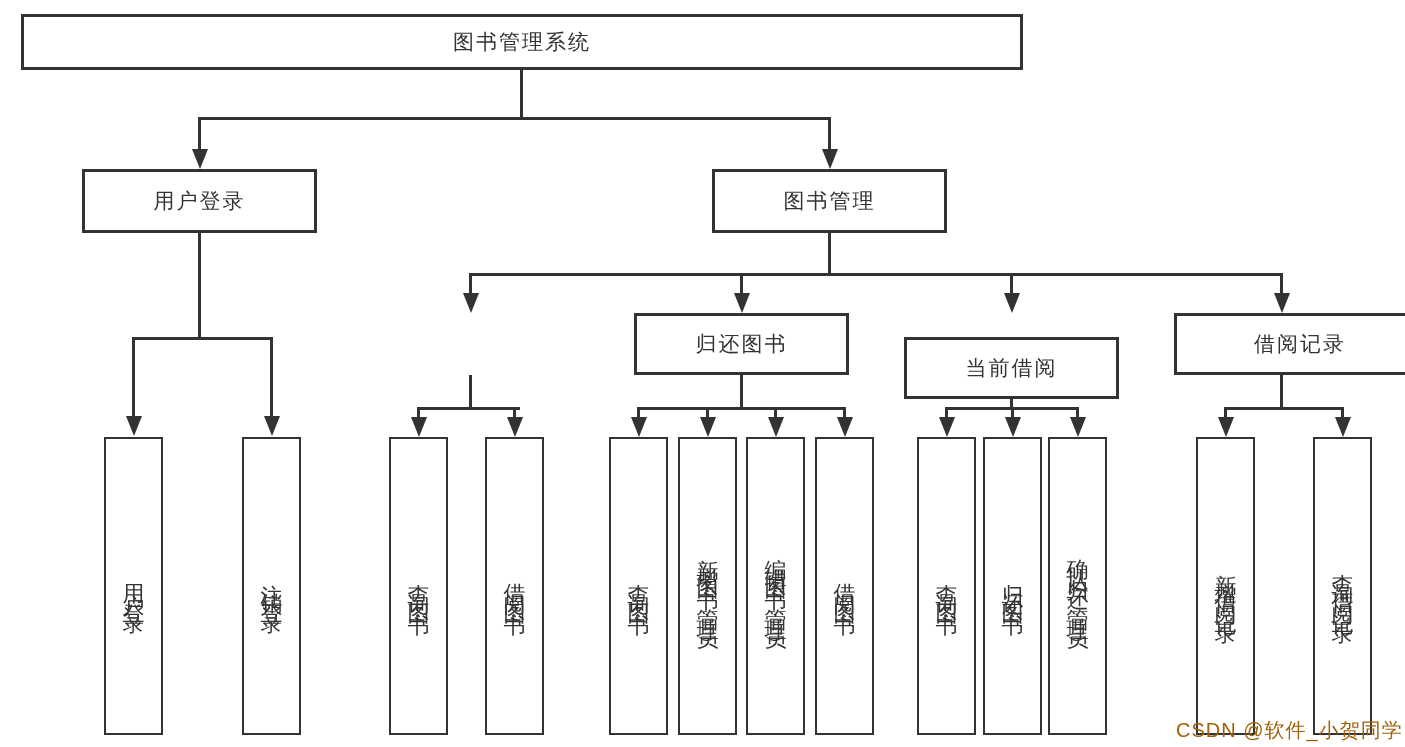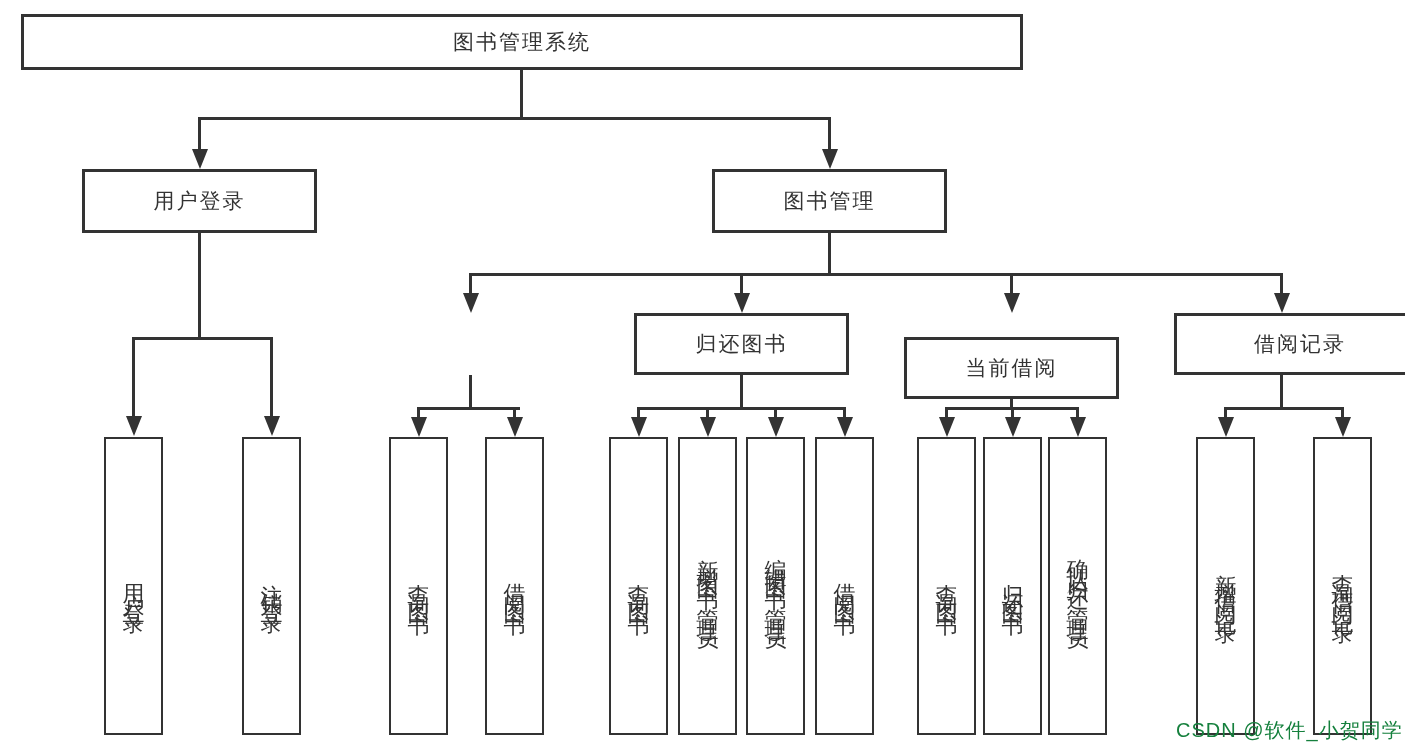--- a/index.html
+++ b/index.html
@@ -48,21 +48,21 @@
     left:-6.5px;bottom:-20px;
     width:0;height:0;
     border-left:8px solid transparent;
     border-right:8px solid transparent;
     border-top:20px solid #333333;
   }
   .watermark{
     position:absolute;
     left:1176px;top:717px;
     font-size:20px;
-    color:#15803d;
+    color:#a16207;
     letter-spacing:1px;
     white-space:nowrap;
     z-index:3;
   }
 </style>
 </head>
 <body>
 
 <div class="canvas">
 

